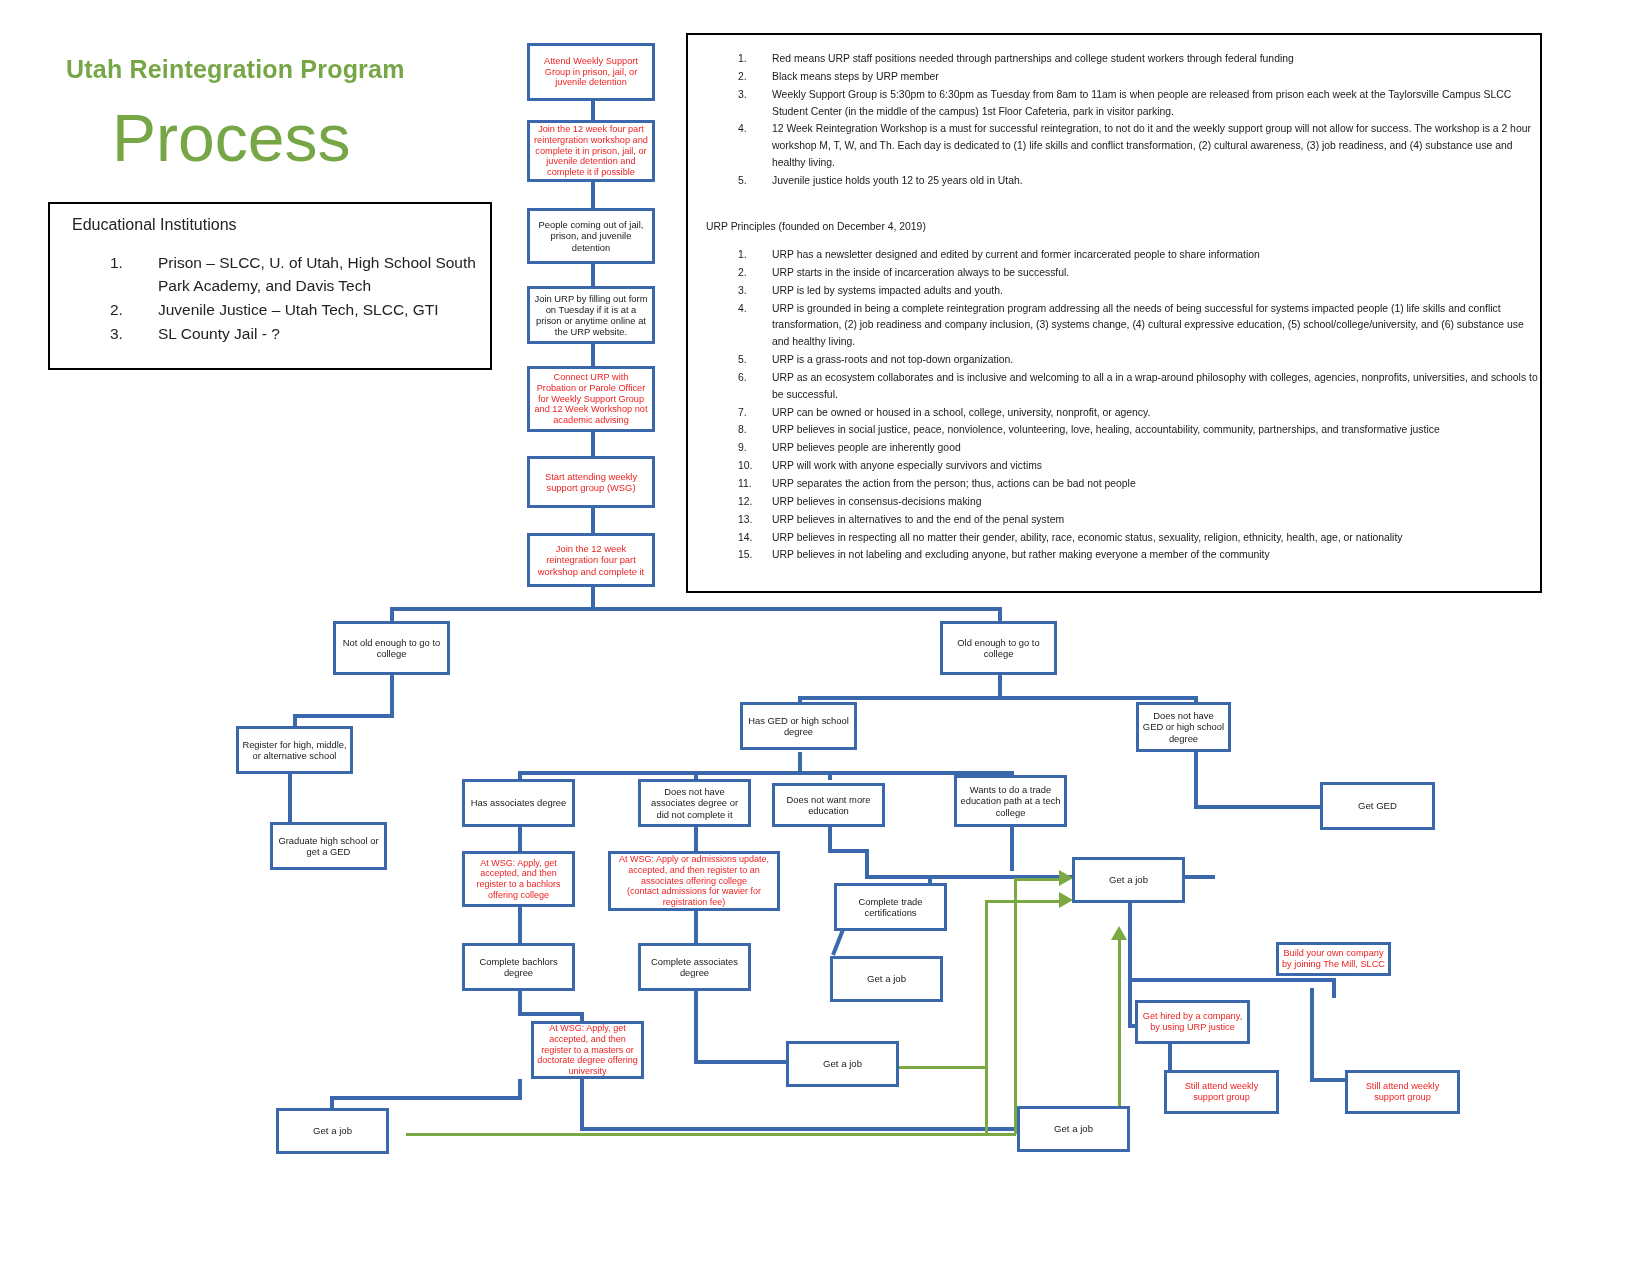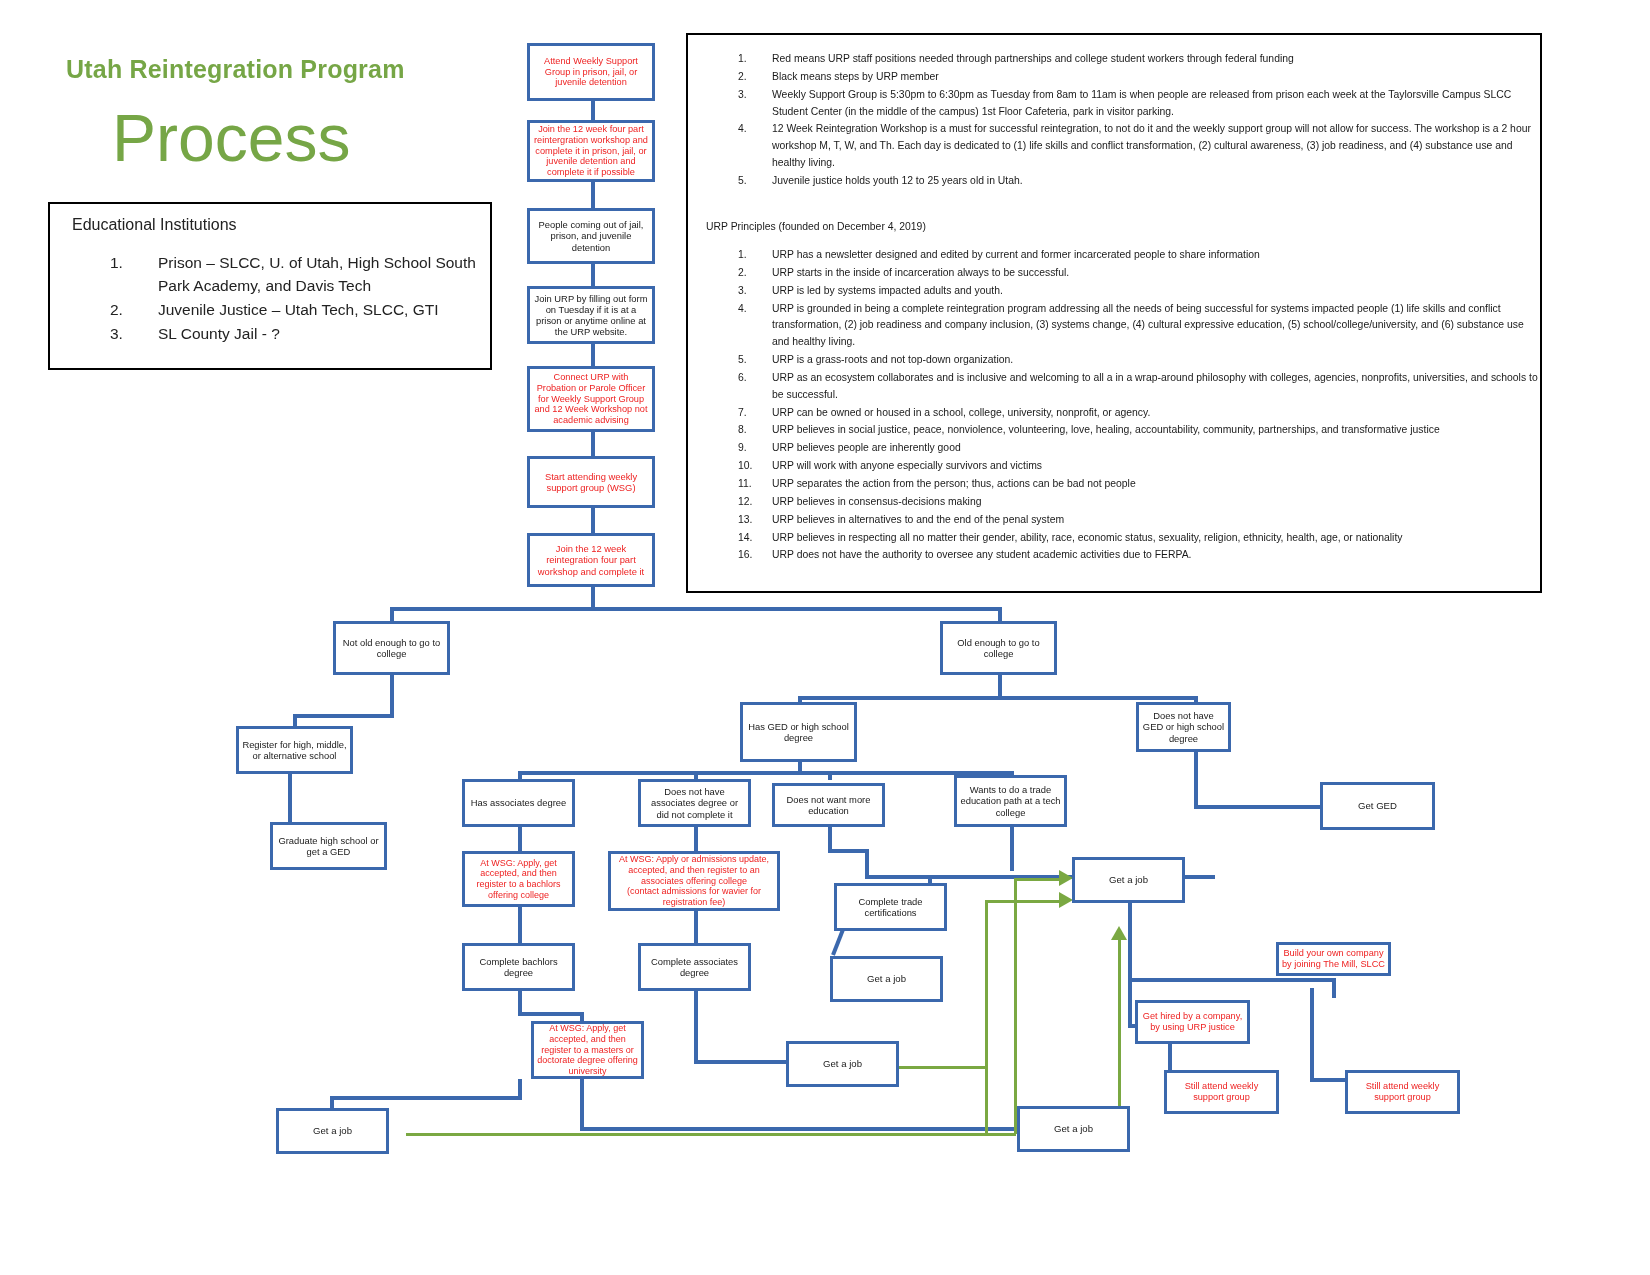--- a/index.html
+++ b/index.html
@@ -89,21 +89,21 @@
       <li><span class="num">5.</span><span>URP is a grass-roots and not top-down organization.</span></li>
       <li><span class="num">6.</span><span>URP as an ecosystem collaborates and is inclusive and welcoming to all a in a wrap-around philosophy with colleges, agencies, nonprofits, universities, and schools to be successful.</span></li>
       <li><span class="num">7.</span><span>URP can be owned or housed in a school, college, university, nonprofit, or agency.</span></li>
       <li><span class="num">8.</span><span>URP believes in social justice, peace, nonviolence, volunteering, love, healing, accountability, community, partnerships, and transformative justice</span></li>
       <li><span class="num">9.</span><span>URP believes people are inherently good</span></li>
       <li><span class="num">10.</span><span>URP will work with anyone especially survivors and victims</span></li>
       <li><span class="num">11.</span><span>URP separates the action from the person; thus, actions can be bad not people</span></li>
       <li><span class="num">12.</span><span> URP believes in consensus-decisions making</span></li>
       <li><span class="num">13.</span><span>URP believes in alternatives to and the end of the penal system</span></li>
       <li><span class="num">14.</span><span>URP believes in respecting all no matter their gender, ability, race, economic status, sexuality, religion, ethnicity, health, age, or nationality</span></li>
-      <li><span class="num">16.</span><span>URP does not have the authority to oversee any student academic activities due to FERPA.</span></li>
+      <li><span class="num">15.</span><span>URP believes in not labeling and excluding anyone, but rather making everyone a member of the community</span></li>
     </ul>
   </div>
 
   <div class="ln lnv" style="left:591px;top:100px;height:22px;"></div>
   <div class="ln lnv" style="left:591px;top:180px;height:30px;"></div>
   <div class="ln lnv" style="left:591px;top:262px;height:26px;"></div>
   <div class="ln lnv" style="left:591px;top:343px;height:25px;"></div>
   <div class="ln lnv" style="left:591px;top:430px;height:28px;"></div>
   <div class="ln lnv" style="left:591px;top:505px;height:30px;"></div>
 
@@ -161,21 +161,21 @@
 
   <div class="node black" style="left:270px;top:822px;width:117px;height:48px;font-size:9.4px;">
     <span>Graduate high school or get a GED</span>
     </div>
 
   <div class="ln lnv" style="left:998px;top:675px;height:24px;"></div>
   <div class="ln lnh" style="left:798px;top:696px;width:1000px;max-width:400px;"></div>
   <div class="ln lnv" style="left:798px;top:696px;height:16px;"></div>
   <div class="ln lnv" style="left:1194px;top:696px;height:16px;"></div>
 
-  <div class="node black" style="left:740px;top:702px;width:117px;height:60px;font-size:9.4px;">
+  <div class="node black" style="left:740px;top:702px;width:117px;height:48px;font-size:9.4px;">
     <span>Has GED or high school degree</span>
     </div>
 
   <div class="node black" style="left:1136px;top:702px;width:95px;height:50px;font-size:9.4px;">
     <span>Does not have GED or high school degree</span>
     </div>
 
   <div class="ln lnv" style="left:798px;top:752px;height:22px;"></div>
   <div class="ln lnh" style="left:518px;top:771px;width:496px;"></div>
   <div class="ln lnv" style="left:518px;top:771px;height:9px;"></div>

